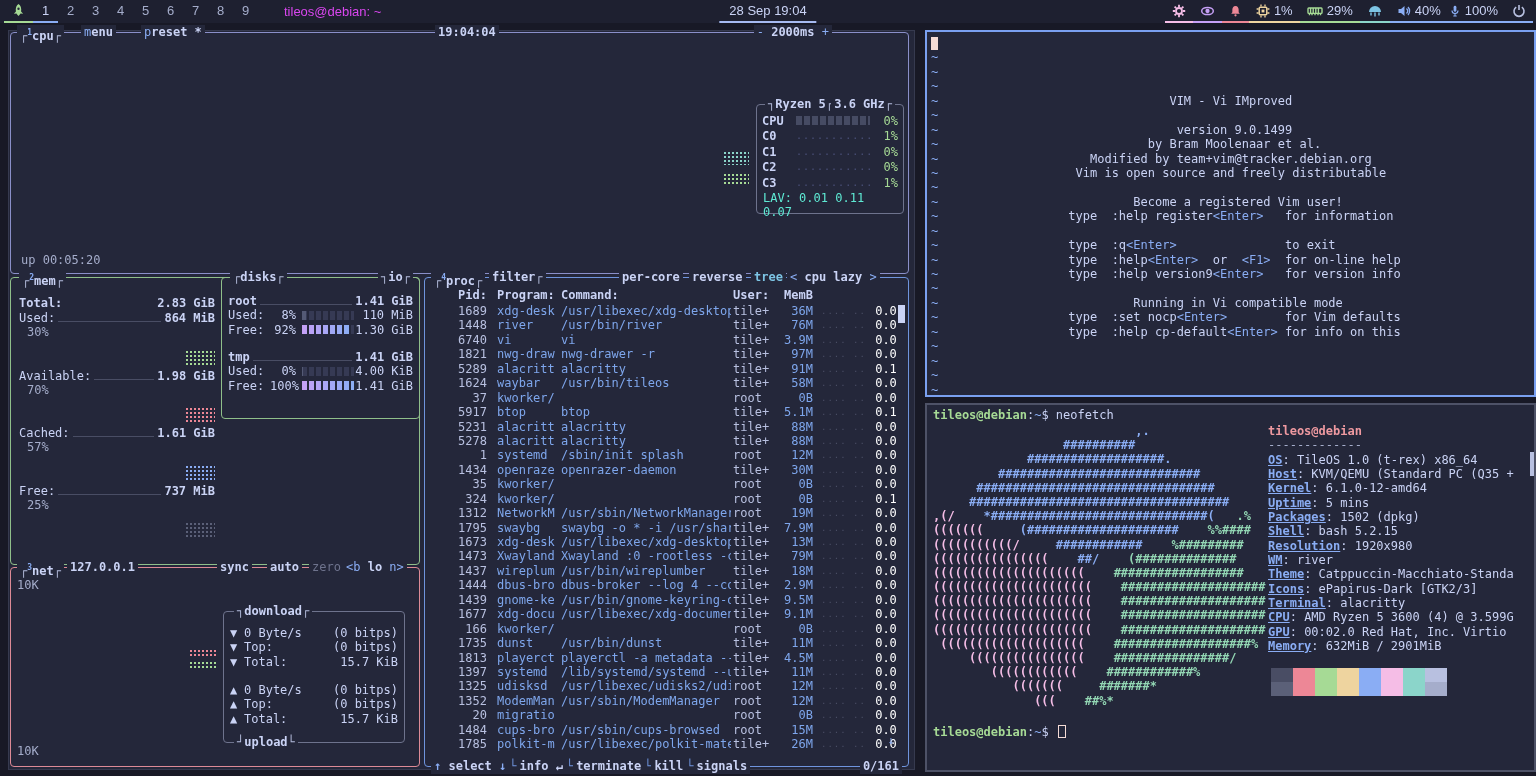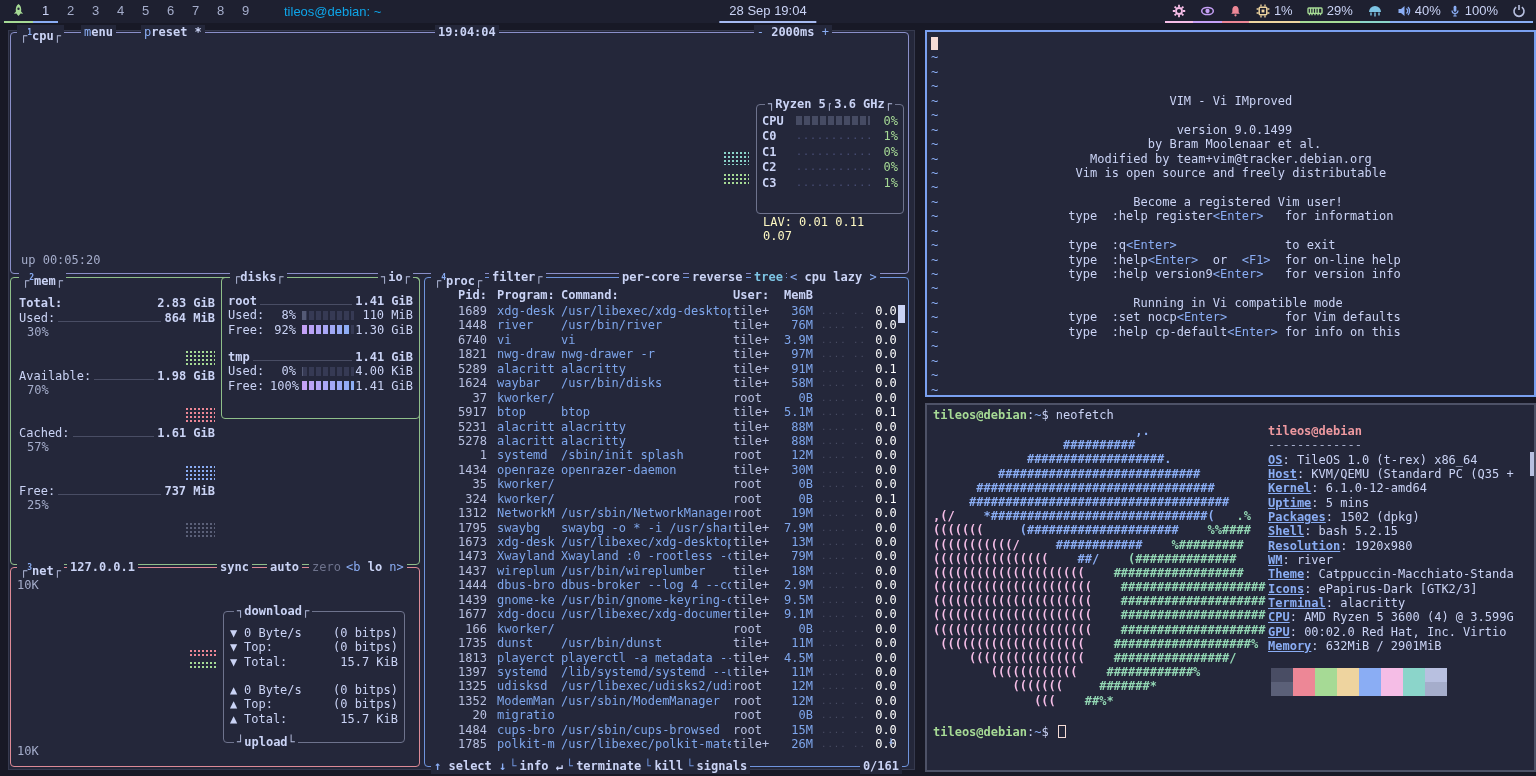--- a/index.html
+++ b/index.html
@@ -9,21 +9,21 @@
   
   .topbar { position:absolute; left:0; top:0; width:1536px; height:23px; background:#1e2030;
             display:flex; align-items:stretch; font-family:"Liberation Sans", sans-serif;
             font-size:13px; color:#cad3f5; }
   .tb-left { display:flex; align-items:stretch; padding-left:4px; }
   .tb-mod { display:flex; align-items:center; padding:0 7px; border-bottom:2px solid transparent; }
   .ws { width:25px; display:flex; align-items:center; justify-content:center; color:#a5adcb;
         border-bottom:2px solid transparent; font-size:13px; }
   .ws.active { color:#cad3f5; border-bottom-color:#8aadf4; }
   .rocket-mod { border-bottom-color:#a6da95; }
-  .tb-title { display:flex; align-items:center; margin-left:26px; color:#0ea5e9; }
+  .tb-title { display:flex; align-items:center; margin-left:26px; color:#d946ef; }
   .tb-clock { position:absolute; left:50%; transform:translateX(-50%); height:23px; display:flex;
               align-items:center; padding:0 10px; border-bottom:2px solid #a6baf1; }
   .tb-right { margin-left:auto; display:flex; align-items:stretch; padding-right:3px; }
   .tb-mod svg { display:block; }
   .tb-mod .pct { margin-left:4px; }
   .u-pink   { border-bottom-color:#f5bde6; }
   .u-mauve  { border-bottom-color:#c6a0f6; }
   .u-red    { border-bottom-color:#ed8796; }
   .u-yellow { border-bottom-color:#eed49f; }
   .u-green  { border-bottom-color:#a6da95; }
@@ -57,21 +57,21 @@
   
   #meter-box { position:absolute; left:745px; top:71px; width:148px; height:110px;
                border:1px solid #6e738d; border-radius:4px; color:#6e738d; }
   .crow { display:flex; align-items:center; height:15.5px; padding:0 5px; }
   .clabel { width:34px; font-weight:bold; color:#cad3f5; }
   .cgraph { flex:1; overflow:hidden; color:#4a5078; font-size:10px; letter-spacing:1px; white-space:nowrap; }
   .cbar { display:inline-block; width:82px; height:9px; background:#464b63; vertical-align:middle;
           -webkit-mask:repeating-linear-gradient(90deg,#000 0 6px,transparent 6px 8px);
           mask:repeating-linear-gradient(90deg,#000 0 6px,transparent 6px 8px); }
   .cpct { width:28px; text-align:right; color:#a6da95; }
-  .lavrow { padding:0 6px; color:#fef9c3; height:15px;margin-top:24px; }
+  .lavrow { padding:0 6px; color:#5eead4; height:15px; }
   #uptime { position:absolute; left:10px; bottom:6px; color:#a5adcb; }
   .dotcluster { position:absolute; background-image:radial-gradient(circle,currentColor 1px,transparent 1.4px);
                 background-size:4px 4px; }
 
   
   #mem-content { position:absolute; left:8px; top:18px; right:14px; }
   .mem-total { display:flex; height:15px; }
   .mem-total .sp { flex:1; }
   .mline { display:flex; height:14px; align-items:baseline; color:#cad3f5; }
   .mfill { flex:1; border-bottom:1px solid #494d64; margin:0 3px 4px 3px; }
@@ -529,21 +529,21 @@
           <span class="pc-prog">alacritt</span>
           <span class="pc-cmd">alacritty</span>
           <span class="pc-user">tile+</span>
           <span class="pc-mem">91M</span>
           <span class="pc-dots">.... .. ..</span>
           <span class="pc-cpu">0.1</span>
         </div>
         <div class="prow">
           <span class="pc-pid">1624</span>
           <span class="pc-prog">waybar</span>
-          <span class="pc-cmd">/usr/bin/disks</span>
+          <span class="pc-cmd">/usr/bin/tileos</span>
           <span class="pc-user">tile+</span>
           <span class="pc-mem">58M</span>
           <span class="pc-dots">.... .. ..</span>
           <span class="pc-cpu">0.0</span>
         </div>
         <div class="prow">
           <span class="pc-pid">37</span>
           <span class="pc-prog">kworker/</span>
           <span class="pc-cmd"></span>
           <span class="pc-user">root</span>

